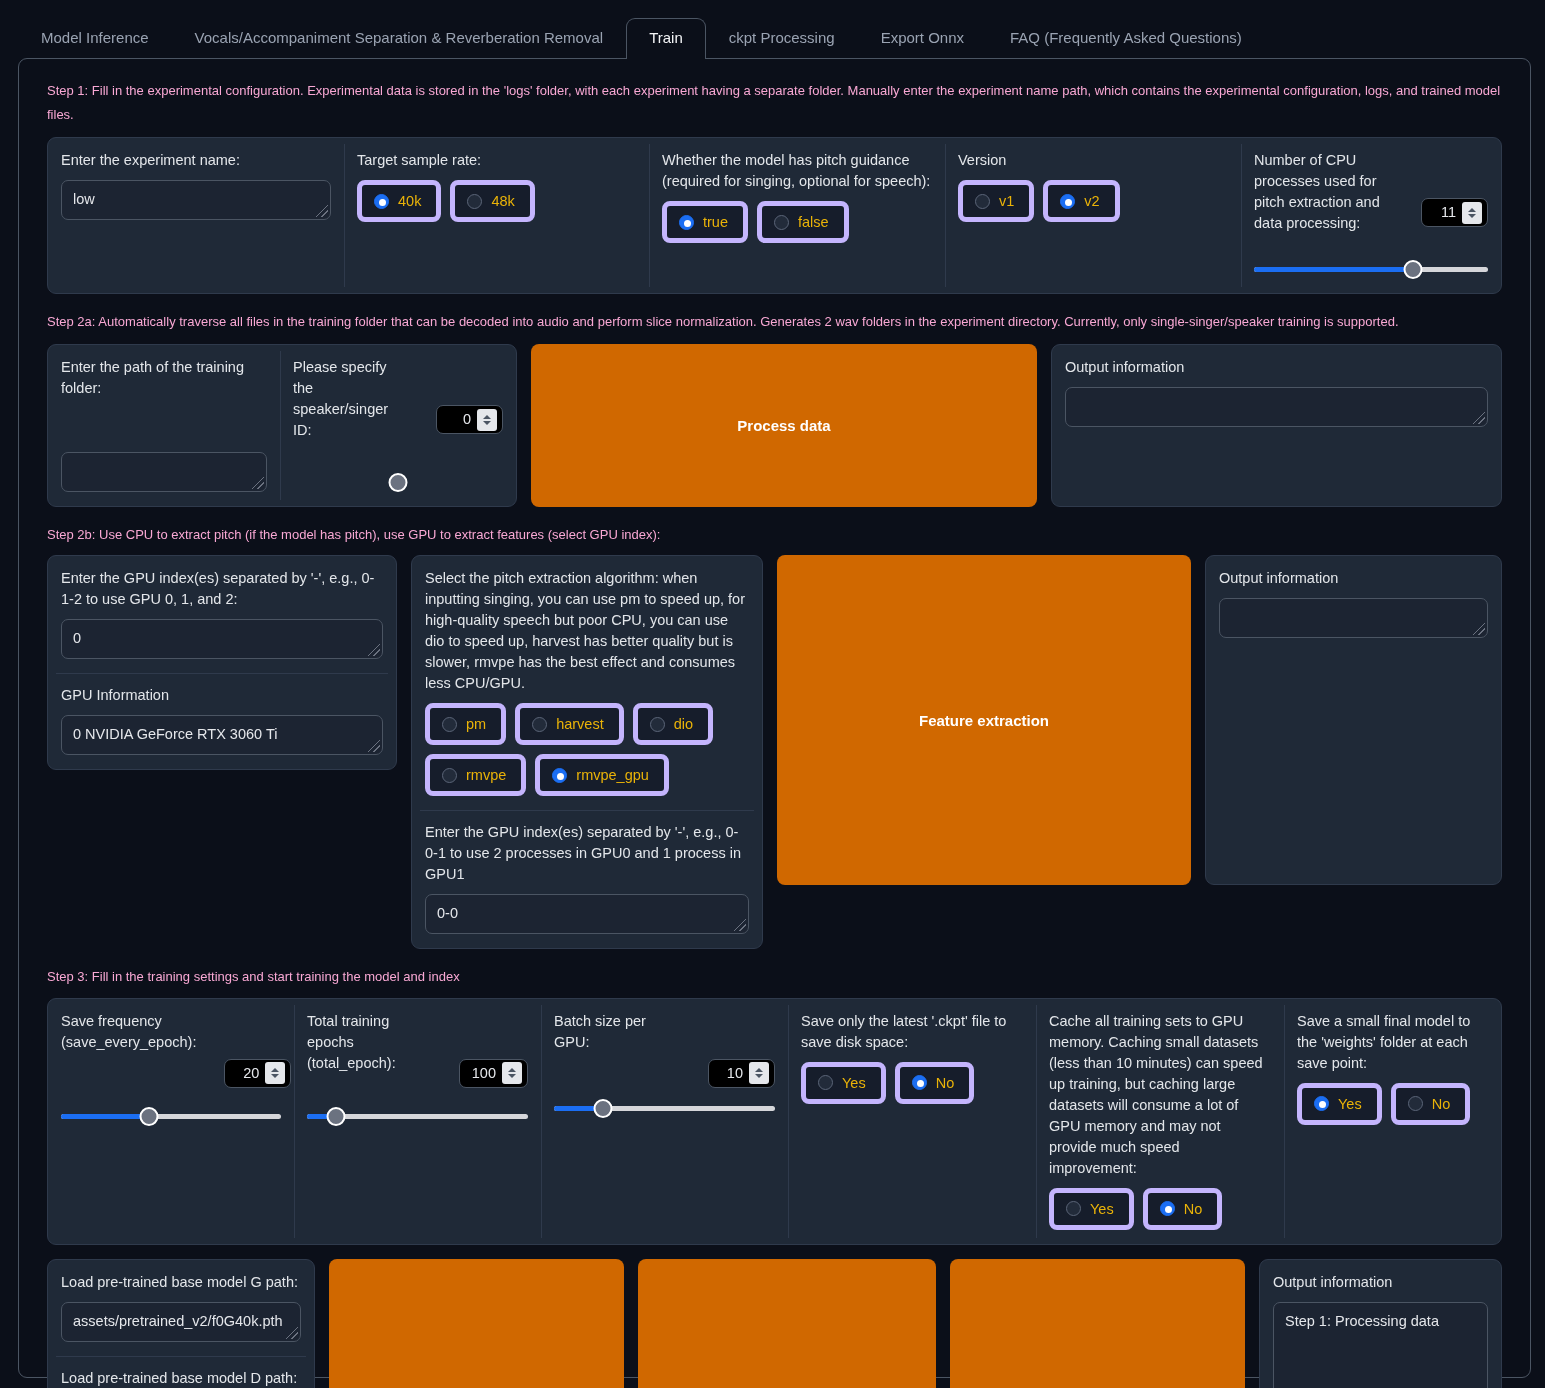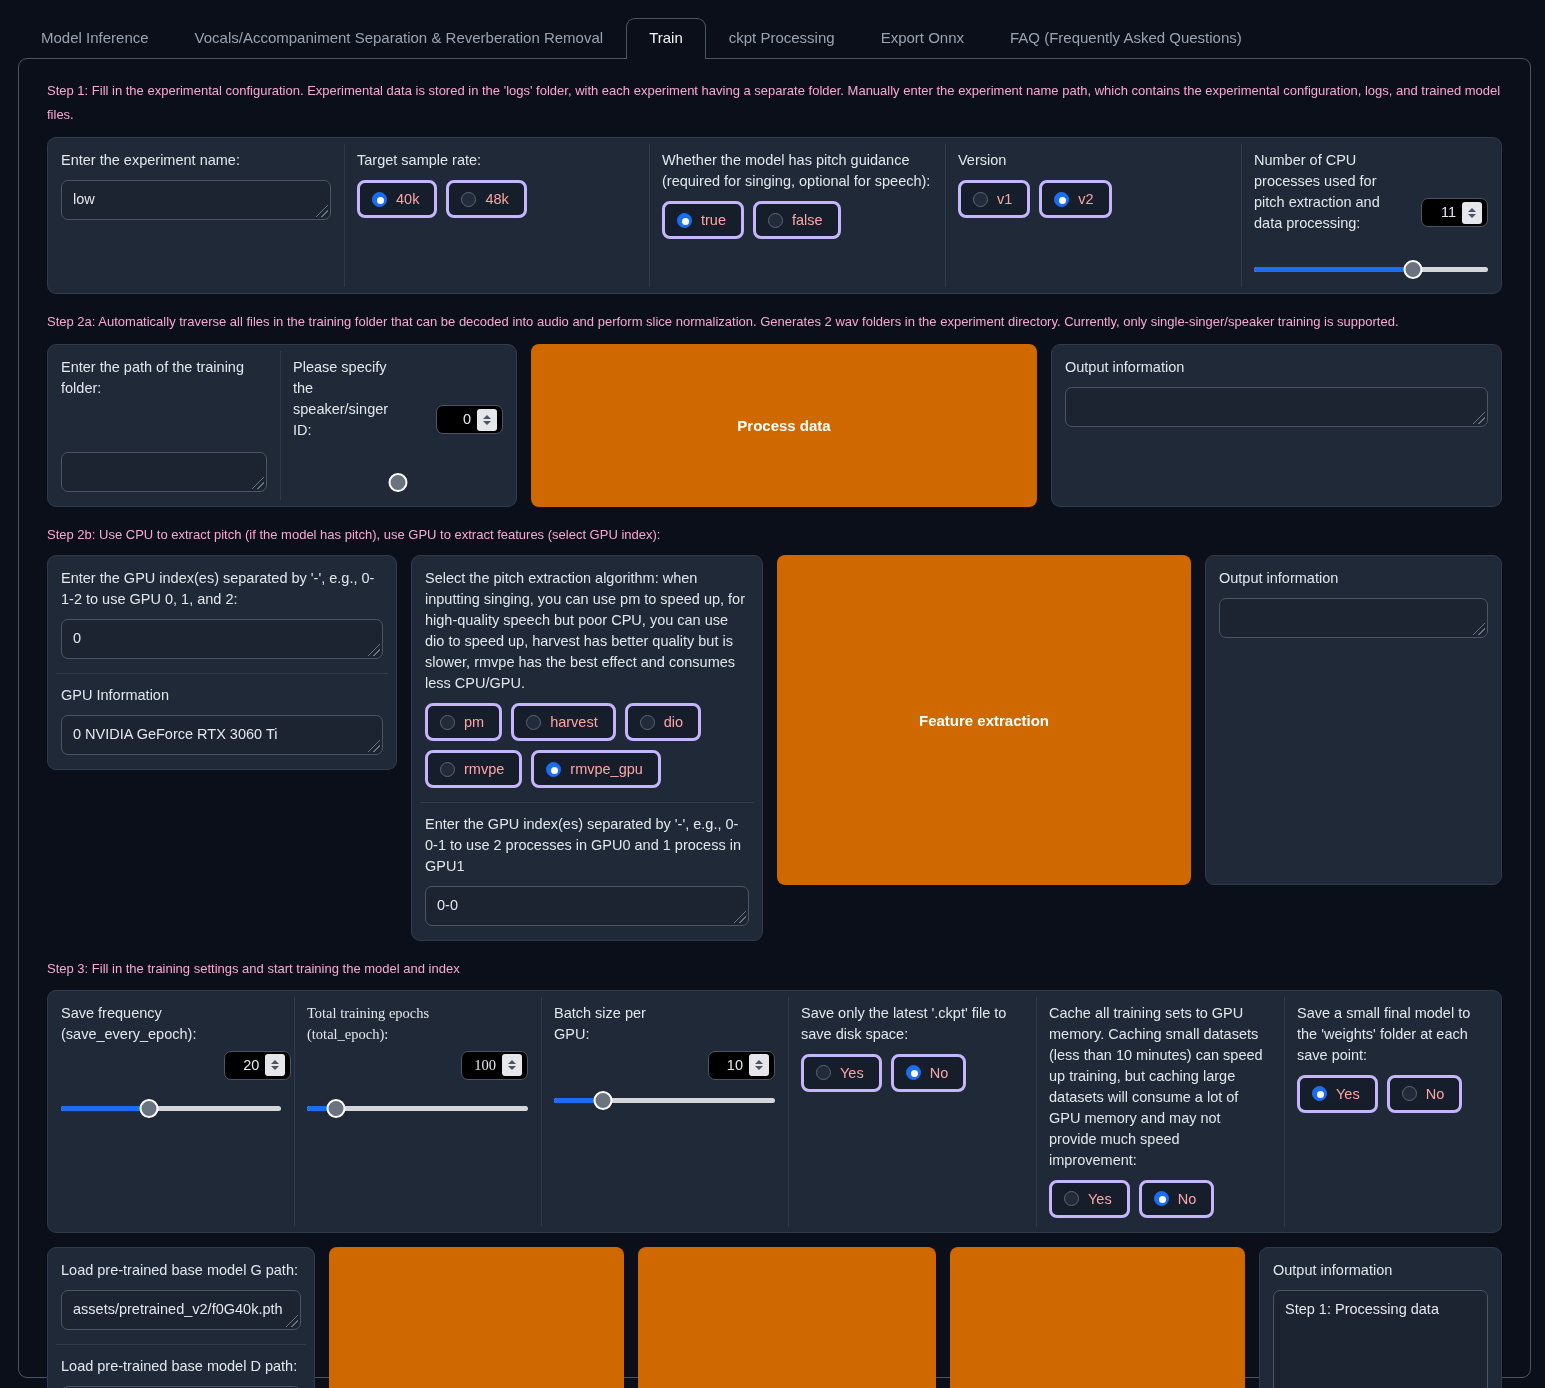--- a/index.html
+++ b/index.html
@@ -116,25 +116,25 @@
       linear-gradient(135deg,transparent 46%,#6b7280 46%,#6b7280 54%,transparent 54%),
       linear-gradient(135deg,transparent 70%,#6b7280 70%,#6b7280 78%,transparent 78%);
   }
   .tbox.xtall{min-height:200px;}
 
   
   .radios{display:flex;flex-wrap:wrap;gap:9px;}
   .radio{
     display:flex;align-items:center;gap:9px;
     background:#161d2b;
-    border:3px solid #c4b5fd;
+    border:5px solid #c4b5fd;
     border-radius:8px;
     padding:8px 15px 8px 12px;
     cursor:pointer;
-    font-size:14.5px;color:#fca5a5;
+    font-size:14.5px;color:#eab308;
     white-space:nowrap;
     justify-content:space-between;
   }
   .dot{
     width:15px;height:15px;border-radius:50%;
     border:1px solid #5b6578;background:#222b3a;
     flex:none;position:relative;
   }
   .radio.on .dot{background:var(--accent);border-color:var(--accent);}
   .radio.on .dot::after{
@@ -374,21 +374,21 @@
               </span>
           </span>
         </div>
         <div class="slider">
           <span class="track"></span>
           <span class="fill" style="width:40%"></span>
           <span class="thumb" style="left:40%"></span>
         </div>
       </div>
 
-      <div class="cell vline" style="width:247px;font-family:Liberation Serif, serif;">
+      <div class="cell vline" style="width:247px;">
         <div class="label inline-row">
           <span>Total training epochs (total_epoch):</span>
           <span class="num">
             <span class="val">100</span>
             <span class="spin">
                 <i class="up"></i>
                 <i class="dn"></i>
               </span>
           </span>
         </div>

